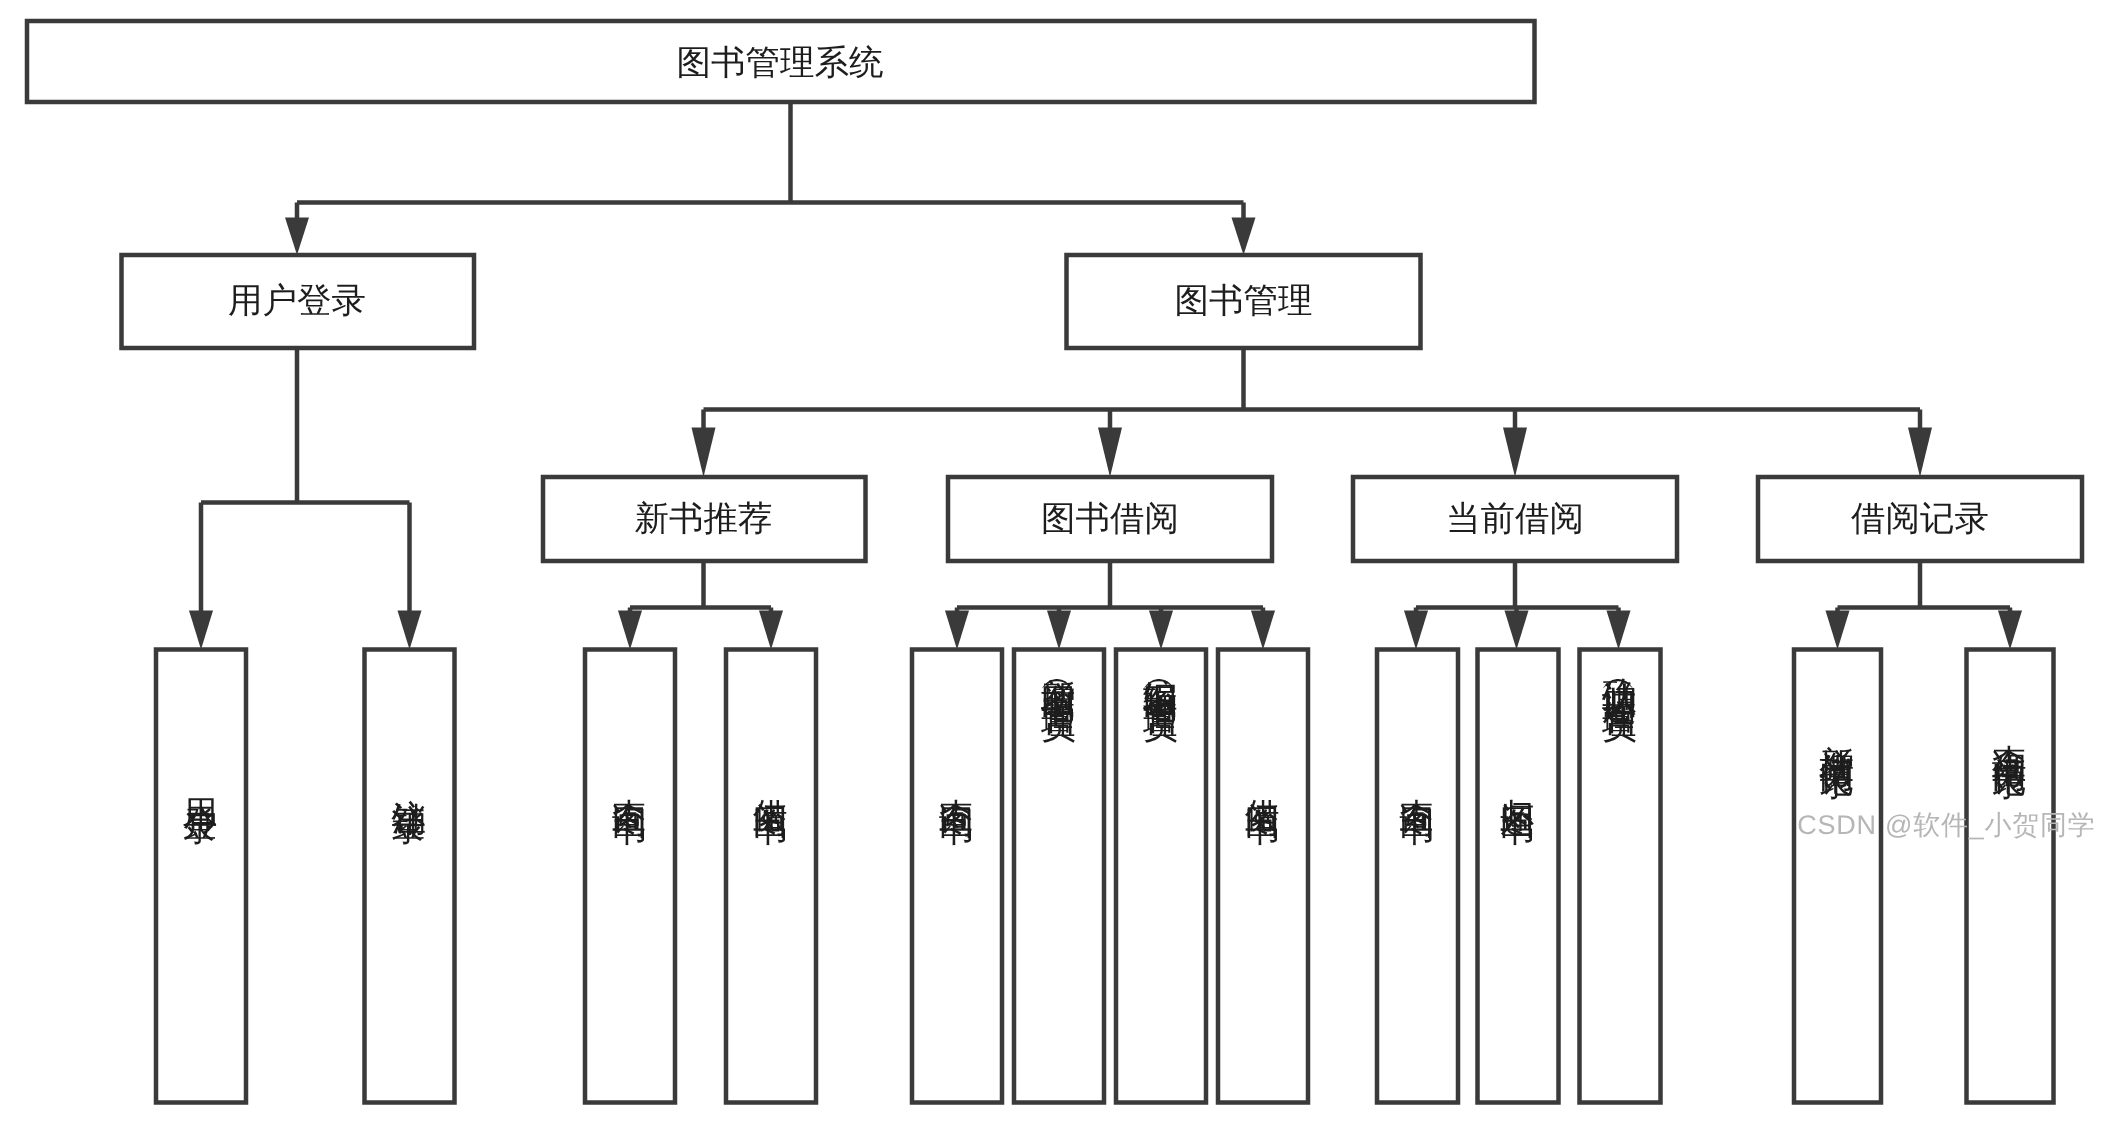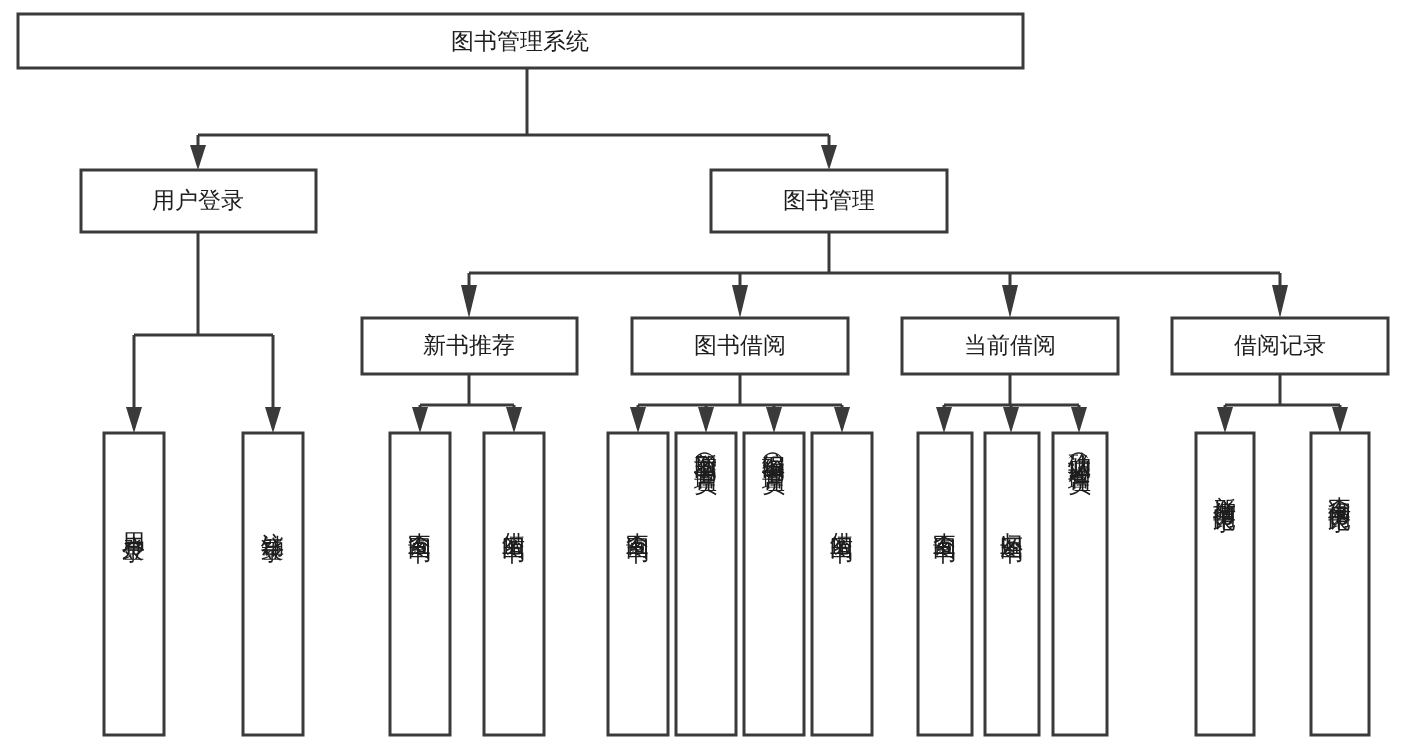--- a/index.html
+++ b/index.html
@@ -234,14 +234,15 @@
       <rect class="node-box" x="1196" y="433" width="58" height="302"></rect>
       <text class="node-label-v" x="1225" y="487">新增借阅记录</text>
     </g>
     <g>
       <rect class="node-box" x="1311" y="433" width="58" height="302"></rect>
       <text class="node-label-v" x="1340" y="487">查询借阅记录</text>
     </g>
 
   </svg>
 
+  <div class="watermark-text">CSDN @软件_小贺同学</div>
 
 </div>
 
 </body></html>

